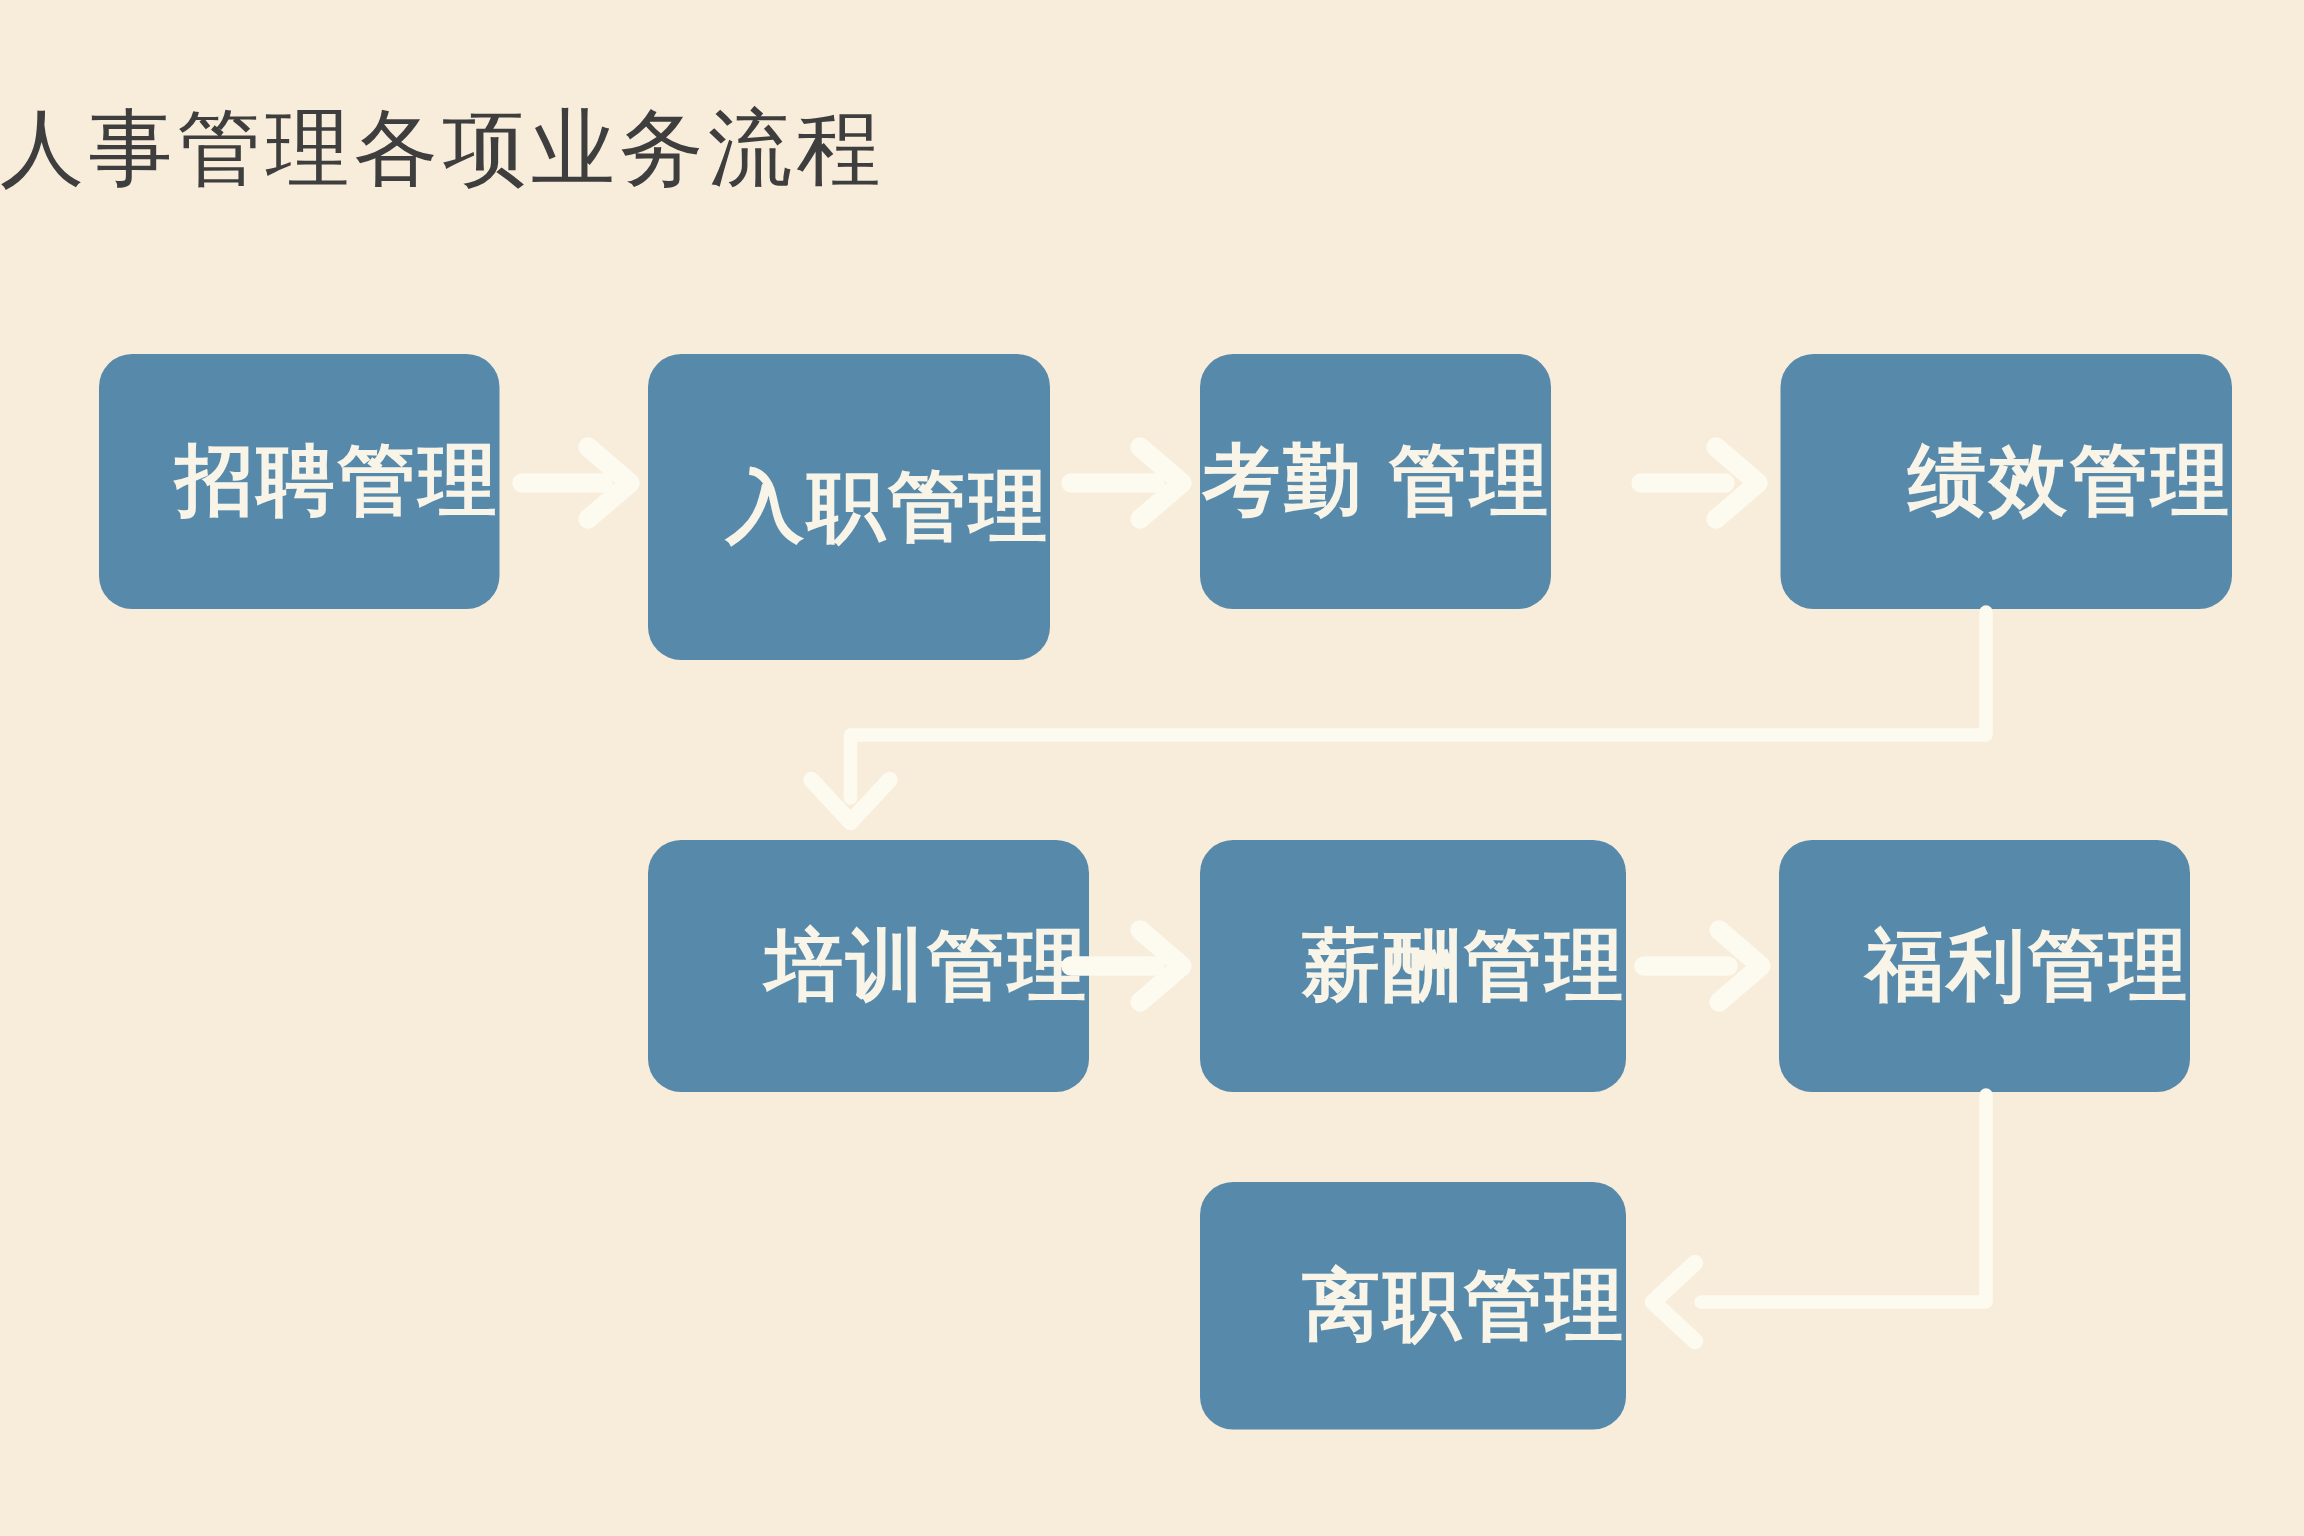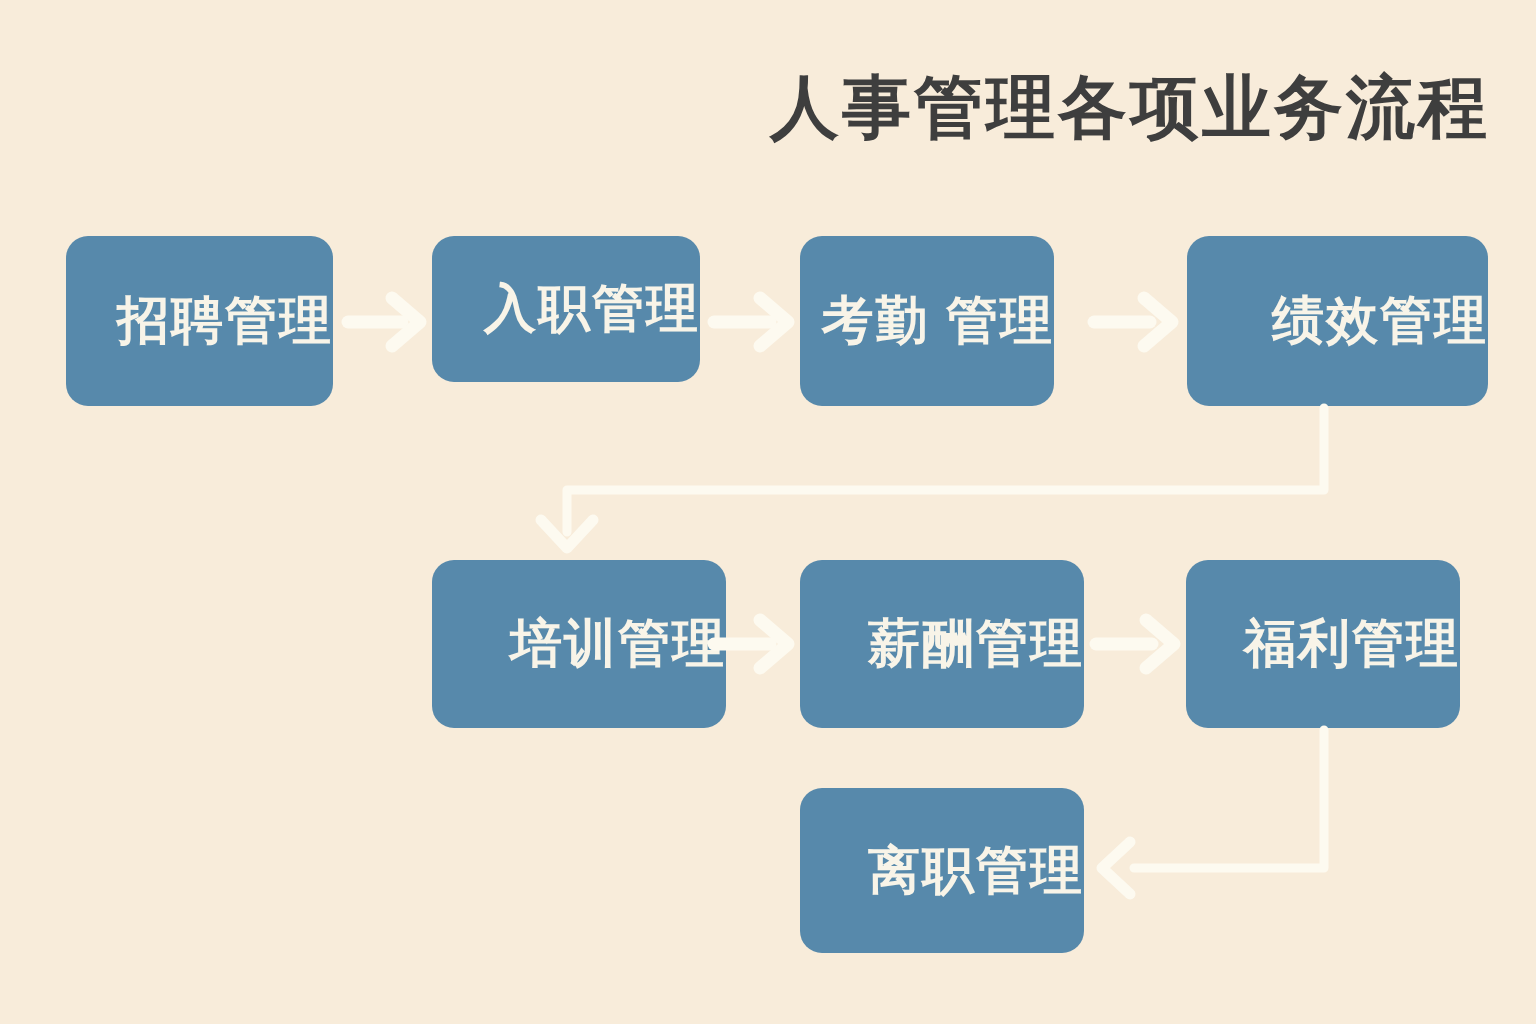--- a/index.html
+++ b/index.html
@@ -17,42 +17,42 @@
   }
   .canvas {
     position: relative;
     width: 1536px; height: 1024px;
     background: var(--bg);
   }
   .title {
     position: absolute;
     left: 0; top: 62px;
     width: 1490px;
-    text-align: right;
-    font-size: 69px;
-    font-weight: 700;
+    text-align: left;
+    font-size: 56px;
+    font-weight: 400;
     letter-spacing: 3px;
     color: var(--title-text);
   }
   .node {
     position: absolute;
     background: var(--box);
     border-radius: 22px;
     display: flex;
     align-items: center;
     justify-content: flex-end;
     color: var(--box-text);
     font-size: 52px;
     font-weight: 700;
     letter-spacing: 2px;
     white-space: pre;
   }
   .n1 { left: 66px;   top: 236px; width: 267px; height: 170px; }
-  .n2 { left: 432px;  top: 236px; width: 268px; height: 146px; }
-  .n3 { left: 800px;  top: 236px; width: 254px; height: 170px; padding-left: 44px; }
+  .n2 { left: 432px;  top: 236px; width: 268px; height: 204px; }
+  .n3 { left: 800px;  top: 236px; width: 234px; height: 170px; padding-left: 44px; }
   .n4 { left: 1187px; top: 236px; width: 301px; height: 170px; }
   .n5 { left: 432px;  top: 560px; width: 294px; height: 168px; }
   .n6 { left: 800px;  top: 560px; width: 284px; height: 168px; }
   .n7 { left: 1186px; top: 560px; width: 274px; height: 168px; }
   .n8 { left: 800px;  top: 788px; width: 284px; height: 165px; }
   svg.connectors {
     position: absolute;
     left: 0; top: 0;
     width: 1536px; height: 1024px;
     pointer-events: none;

